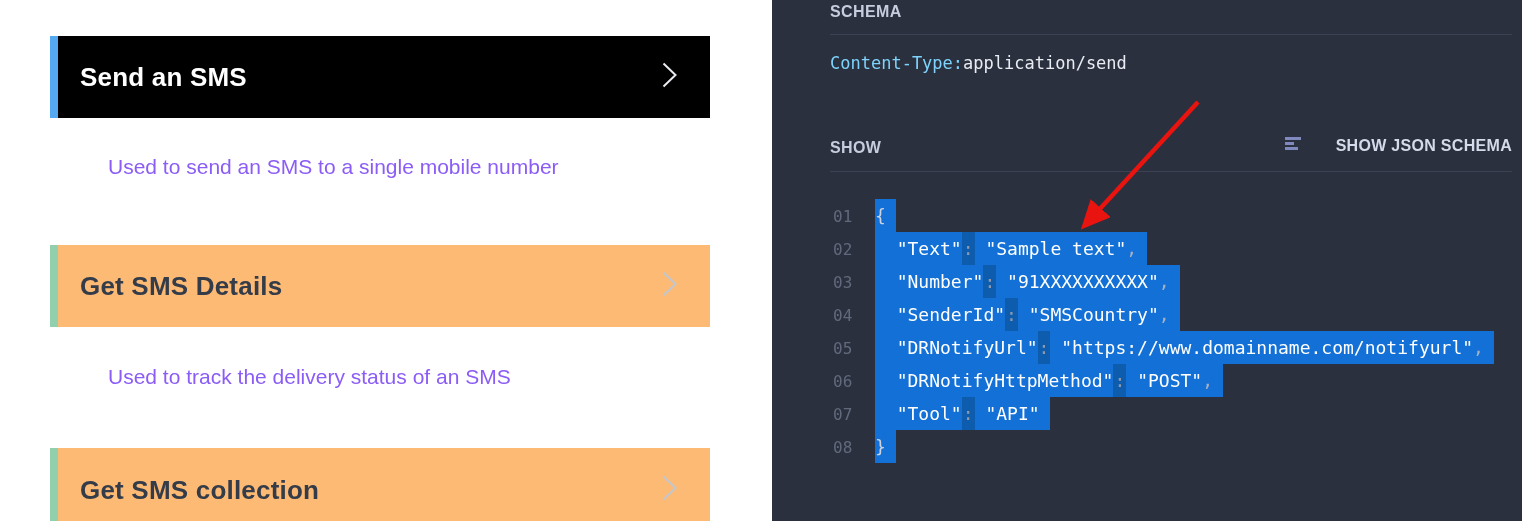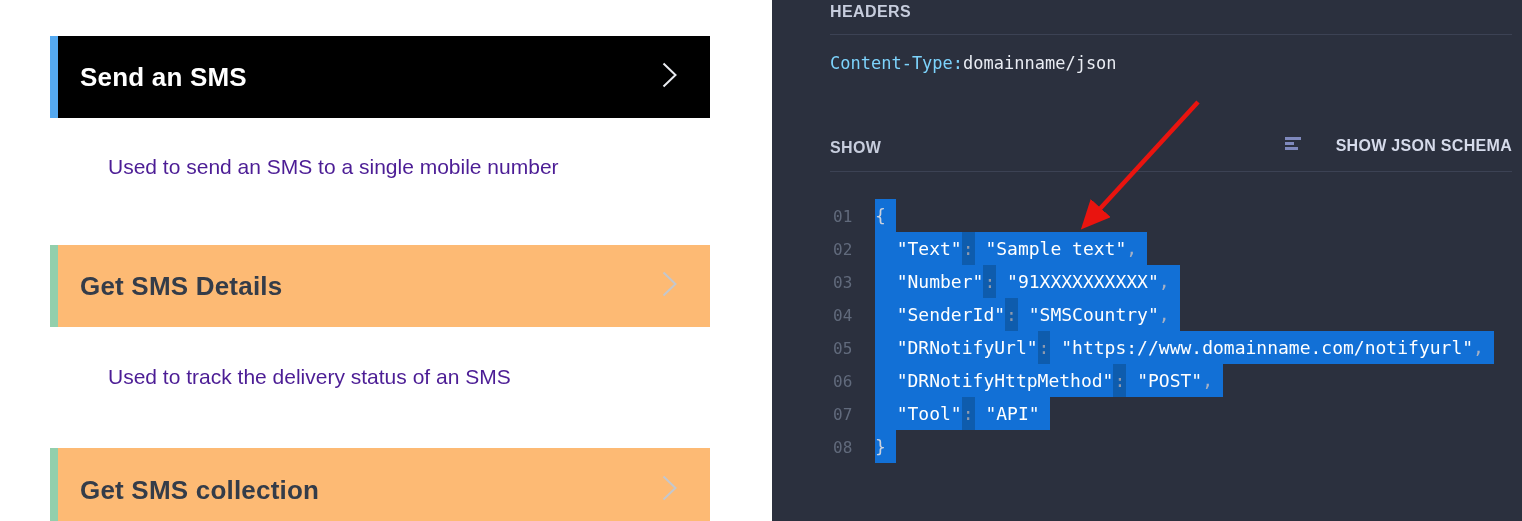--- a/index.html
+++ b/index.html
@@ -17,21 +17,21 @@
   .card-active { background:#000000; border-left:8px solid #55a9f0; }
   .card-default { background:#fdba74; border-left:8px solid #92cfac;text-align:center; }
   .card-title { margin-left:22px; font-size:26px; font-weight:bold; letter-spacing:0.2px; }
   .card-active .card-title { color:#ffffff; }
   .card-default .card-title { color:#343c49; }
   .chev { position:absolute; right:32px; top:50%; transform:translateY(-50%); }
   .card1 { top:36px; }
   .card2 { top:245px; }
   .card3 { top:448px; height:84px; }
   .desc {
-    position:absolute; left:108px; font-size:21px; color:#4c1d95;text-align:right;
+    position:absolute; left:108px; font-size:21px; color:#8b5cf6;text-align:right;
   }
   .desc1 { top:155px; }
   .desc2 { top:365px; }
 
   
   .panel {
     position:absolute; left:772px; top:0; width:750px; height:521px;
     background:#2b303e; color:#c7cddd;
   }
   .sec-title {
@@ -106,24 +106,24 @@
   <span class="card-title">Get SMS collection</span>
   <span class="chev">
     <svg width="17" height="28" viewBox="0 0 17 28">
         <path d="M2.5 2.5 L14.5 14 L2.5 25.5" fill="none" stroke="#c3c7ce" stroke-width="2"></path>
       </svg>
   </span>
 </div>
 
 <div class="panel">
 
-  <div class="sec-title sec-title-headers">HEADERS</div>
+  <div class="sec-title sec-title-headers">SCHEMA</div>
   <div class="divider divider1"></div>
 
-  <div class="header-line"><span class="hdr-name">Content-Type:</span><span class="hdr-value">domainname/json</span></div>
+  <div class="header-line"><span class="hdr-name">Content-Type:</span><span class="hdr-value">application/send</span></div>
 
   <div class="sec-title sec-title-body">SHOW</div>
 
   <div class="schema-btn">
     <span>
       <svg width="17" height="14" viewBox="0 0 17 14">
         <rect x="0" y="0" width="16" height="3" fill="#7f89bd"></rect>
         <rect x="0" y="5" width="9" height="3" fill="#7f89bd"></rect>
         <rect x="0" y="10" width="13" height="3" fill="#7f89bd"></rect>
       </svg>

